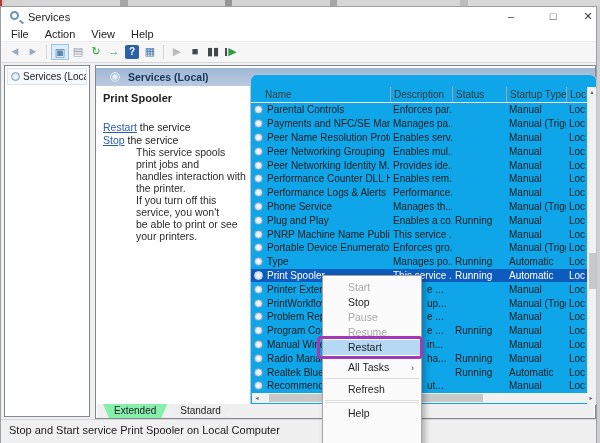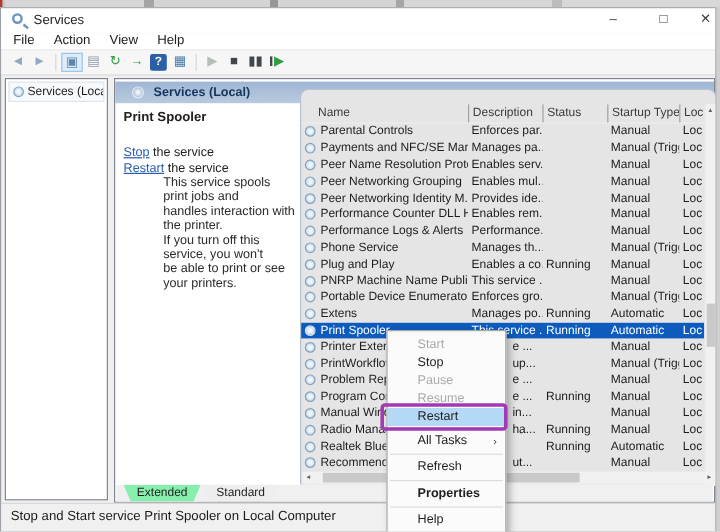--- a/index.html
+++ b/index.html
@@ -44,21 +44,21 @@
     background:radial-gradient(circle,#eef4fa 20%,#8fa9c9 95%);flex:none;}
   .strip-title{font-size:10.5px;font-weight:bold;color:#17365d;}
   
   .descpanel{position:absolute;left:7px;top:26px;width:145px;font-size:10.5px;color:#222;}
   .svc-title{font-weight:bold;font-size:11px;margin-bottom:17px;}
   .svc-link-line{line-height:12.5px;}
   .svc-link{color:#2a5db0;text-decoration:underline;}
   .desc-label{margin-top:21px;margin-bottom:11px;color:#2b2b2b;}
   .desc-line{line-height:12px;color:#2b2b2b;margin-left:33px;}
   
-  .listpanel{position:absolute;left:154px;top:8px;width:347px;height:330px;background:#e5e5e5;
+  .listpanel{position:absolute;left:154px;top:8px;width:347px;height:330px;background:#0ea5e9;
     border:1px solid #b7c3d1;border-bottom:none;border-radius:7px 7px 0 0;text-decoration:underline;}
   .lheader{position:absolute;left:0;top:12px;width:336px;height:16px;display:flex;
     border-bottom:1px solid #ededed;font-size:10px;color:#3c3c3c;white-space:nowrap;}
   .lheader .cell{border-left:1px solid #a3a3a3;padding-left:3px;line-height:16px;overflow:hidden;}
   .lheader .c-name{border-left:none;padding-left:14px;}
   .c-name{width:139px;flex:none;} .c-desc{width:62px;flex:none;} .c-status{width:54px;flex:none;}
   .c-startup{width:60px;flex:none;} .c-logon{flex:1;}
   .lrows{position:absolute;left:0;top:28px;width:336px;}
   .lrow{display:flex;height:13.8px;align-items:center;font-size:10px;color:#1d1d1d;white-space:nowrap;}
   .lrow .cell{overflow:hidden;padding-left:3px;}
@@ -141,22 +141,22 @@
 
   <div class="rightpane">
     <div class="mmc-strip">
       <span class="strip-icon"></span>
       <span class="strip-title">Services (Local)</span>
     </div>
 
     <div class="descpanel">
       <div class="svc-title">Print Spooler</div>
       <div>
+          <div class="svc-link-line"><span class="svc-link" style="color: rgb(42, 93, 176);">Restart</span><span> the service</span></div>
           <div class="svc-link-line"><span class="svc-link" style="color: rgb(42, 93, 176);">Stop</span><span> the service</span></div>
-          <div class="svc-link-line"><span class="svc-link" style="color: rgb(42, 93, 176);">Restart</span><span> the service</span></div>
         </div>
       <div>
           <div class="desc-line">This service spools print jobs and</div>
           <div class="desc-line">handles interaction with the printer.</div>
           <div class="desc-line">If you turn off this service, you won't</div>
           <div class="desc-line">be able to print or see your printers.</div>
         </div>
     </div>
 
     <div class="listpanel">
@@ -274,21 +274,21 @@
               <span>Portable Device Enumerator ...</span>
             </span>
             <span class="cell c-desc">Enforces gro...</span>
             <span class="cell c-status"></span>
             <span class="cell c-startup">Manual (Trigg...</span>
             <span class="cell c-logon">Loc</span>
           </div>
           <div class="lrow">
             <span class="cell c-name">
               <span class="gear-ico"></span>
-              <span>Extens</span>
+              <span>Type</span>
             </span>
             <span class="cell c-desc">Manages po...</span>
             <span class="cell c-status">Running</span>
             <span class="cell c-startup">Automatic</span>
             <span class="cell c-logon">Loc</span>
           </div>
           <div class="lrow sel" style="background: rgb(13, 91, 189);">
             <span class="cell c-name">
               <span class="gear-ico"></span>
               <span>Print Spooler</span>
@@ -407,17 +407,16 @@
     <div class="cm-item disabled">Start</div>
     <div class="cm-item">Stop</div>
     <div class="cm-item disabled">Pause</div>
     <div class="cm-item disabled">Resume</div>
     <div class="cm-item" style="background: rgb(181, 217, 244);">Restart</div>
     <div class="cm-sep"></div>
     <div class="cm-item tall">All Tasks<span class="cm-arrow">›</span></div>
     <div class="cm-sep"></div>
     <div class="cm-item tall">Refresh</div>
     <div class="cm-sep"></div>
-    <div class="cm-item tall bold">Properties</div>
     <div class="cm-sep"></div>
     <div class="cm-item tall">Help</div>
   </div>
 <div class="annotation" style="border-color: rgb(162, 58, 181);"></div>
 
 </body></html>

